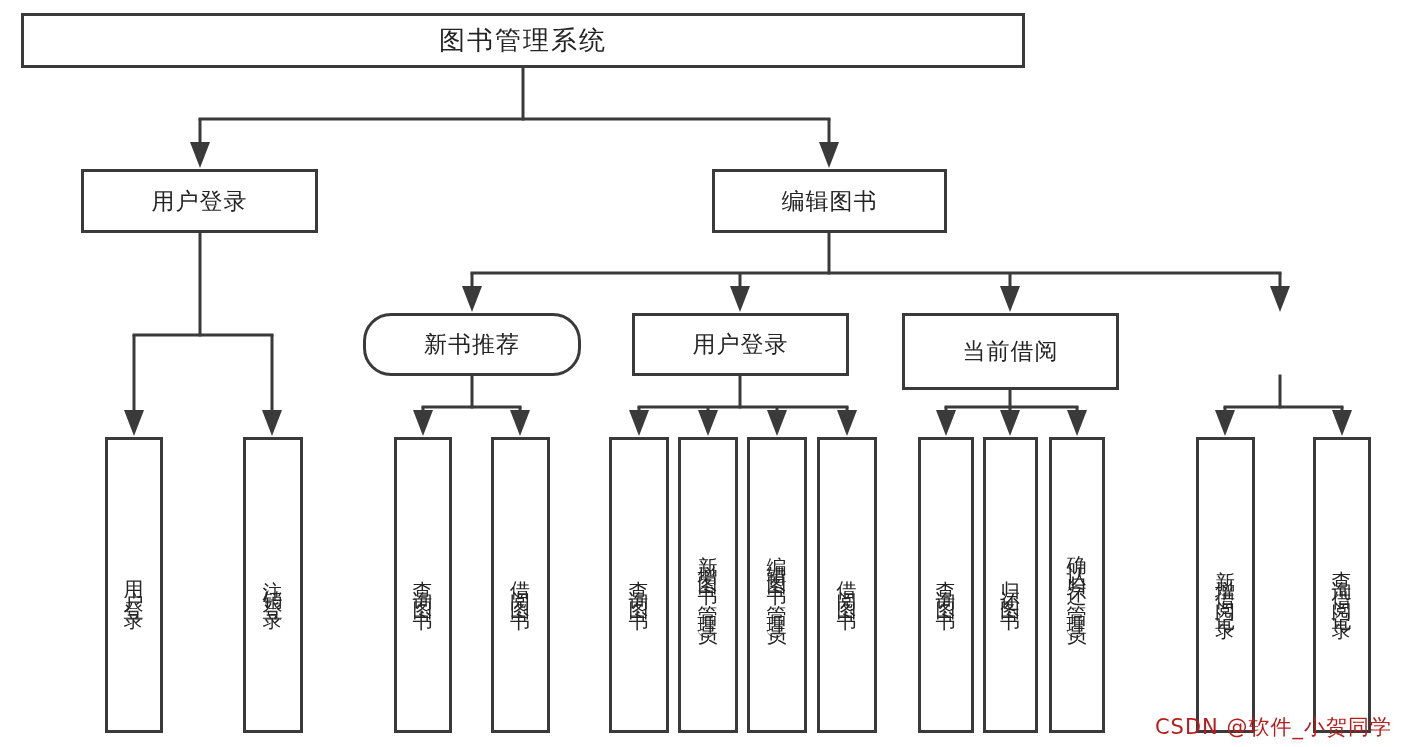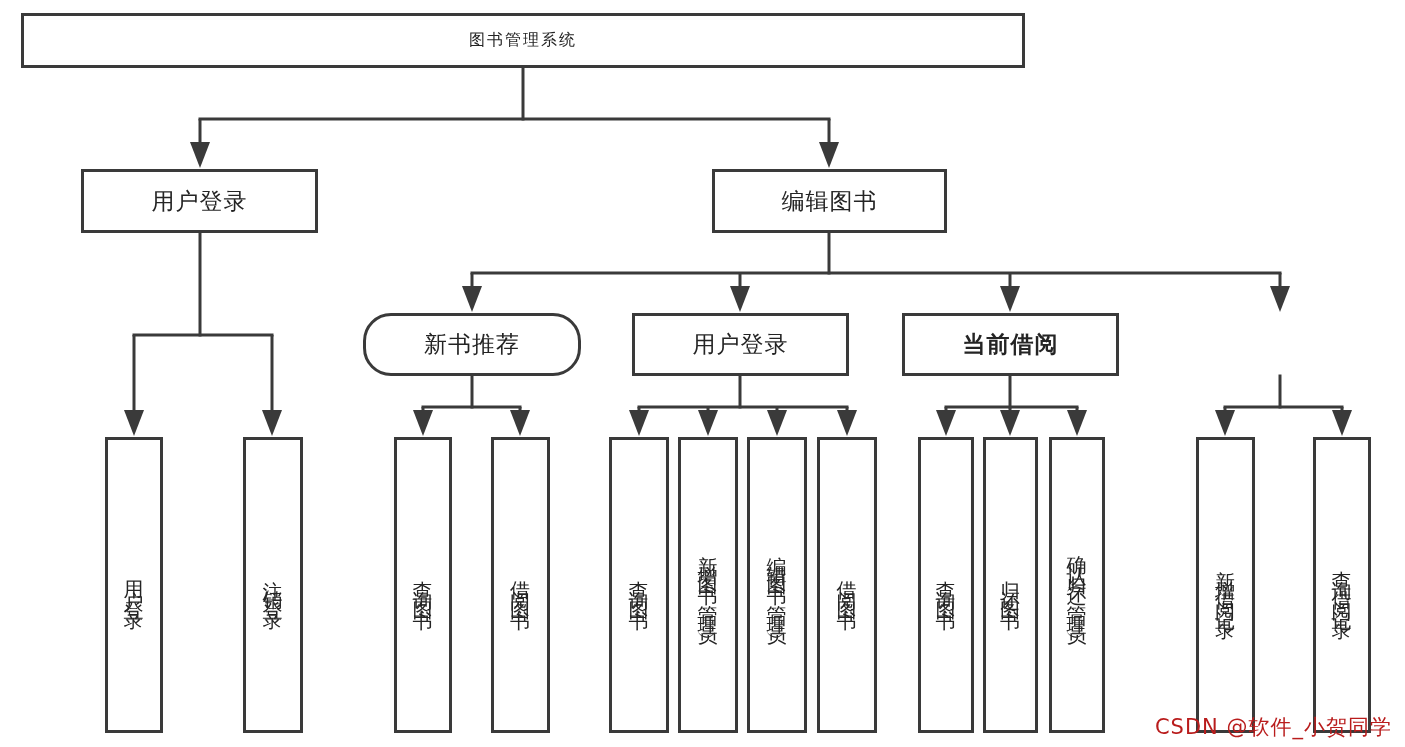--- a/index.html
+++ b/index.html
@@ -17,35 +17,35 @@
     background:#ffffff;
     border:3px solid #3a3a3a;
     color:#242424;
     display:flex;
     align-items:center;
     justify-content:center;
     z-index:2;
     text-align:center;
   }
   .node.h{font-size:23px;letter-spacing:1px;}
-  .node.h.root{font-size:16px;letter-spacing:2px;}
+  .node.h.root{font-size:26px;letter-spacing:2px;}
   .node.v{
     writing-mode:vertical-rl;
     text-orientation:mixed;
     font-size:20px;
     letter-spacing:10px;
     line-height:1;
   }
   
   #n-root   {left:21px;  top:13px;  width:1004px; height:55px;}
   #n-login  {left:81px;  top:169px; width:237px;  height:64px;}
   #n-mgmt   {left:712px; top:169px; width:235px;  height:64px;}
   #n-newbook{left:363px; top:313px; width:218px;  height:63px;border-radius:28px;}
   #n-borrow {left:632px; top:313px; width:217px;  height:63px;}
-  #n-current{left:902px; top:313px; width:217px;  height:63px;font-weight:bold;}
+  #n-current{left:902px; top:313px; width:217px;  height:77px;}
   #n-records{left:1171px;top:313px; width:217px;  height:63px;}
   .node.v{top:437px;height:296px;}
   #n-login-user   {left:105px;  width:58px;}
   #n-login-logout {left:243px;  width:60px;}
   #n-nb-query     {left:394px;  width:58px;}
   #n-nb-borrow    {left:491px;  width:59px;}
   #n-bw-query     {left:609px;  width:60px;}
   #n-bw-add       {left:678px;  width:60px;}
   #n-bw-edit      {left:747px;  width:60px;}
   #n-bw-borrow    {left:817px;  width:60px;}

